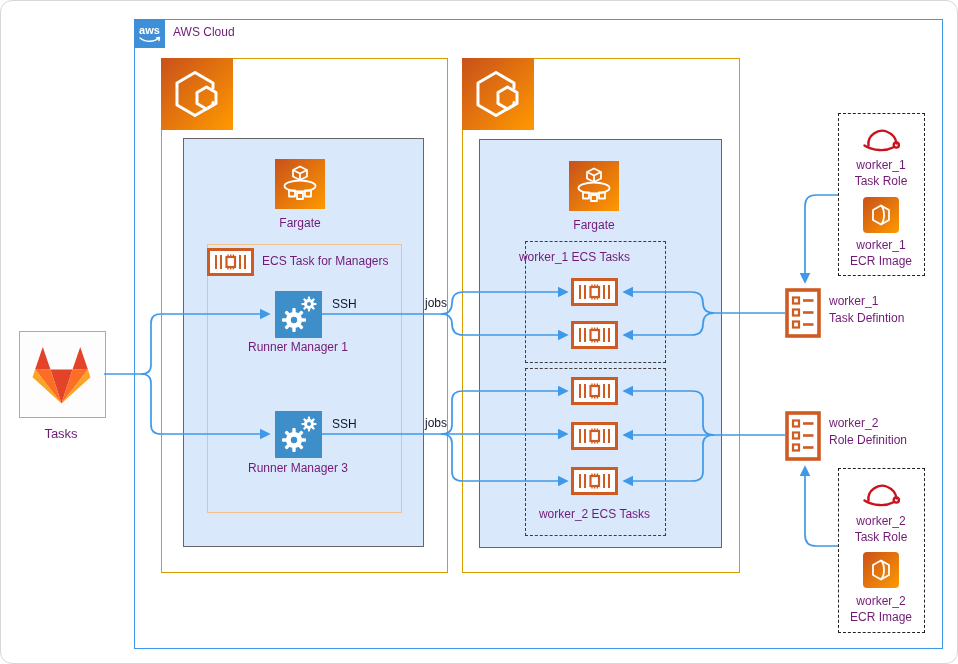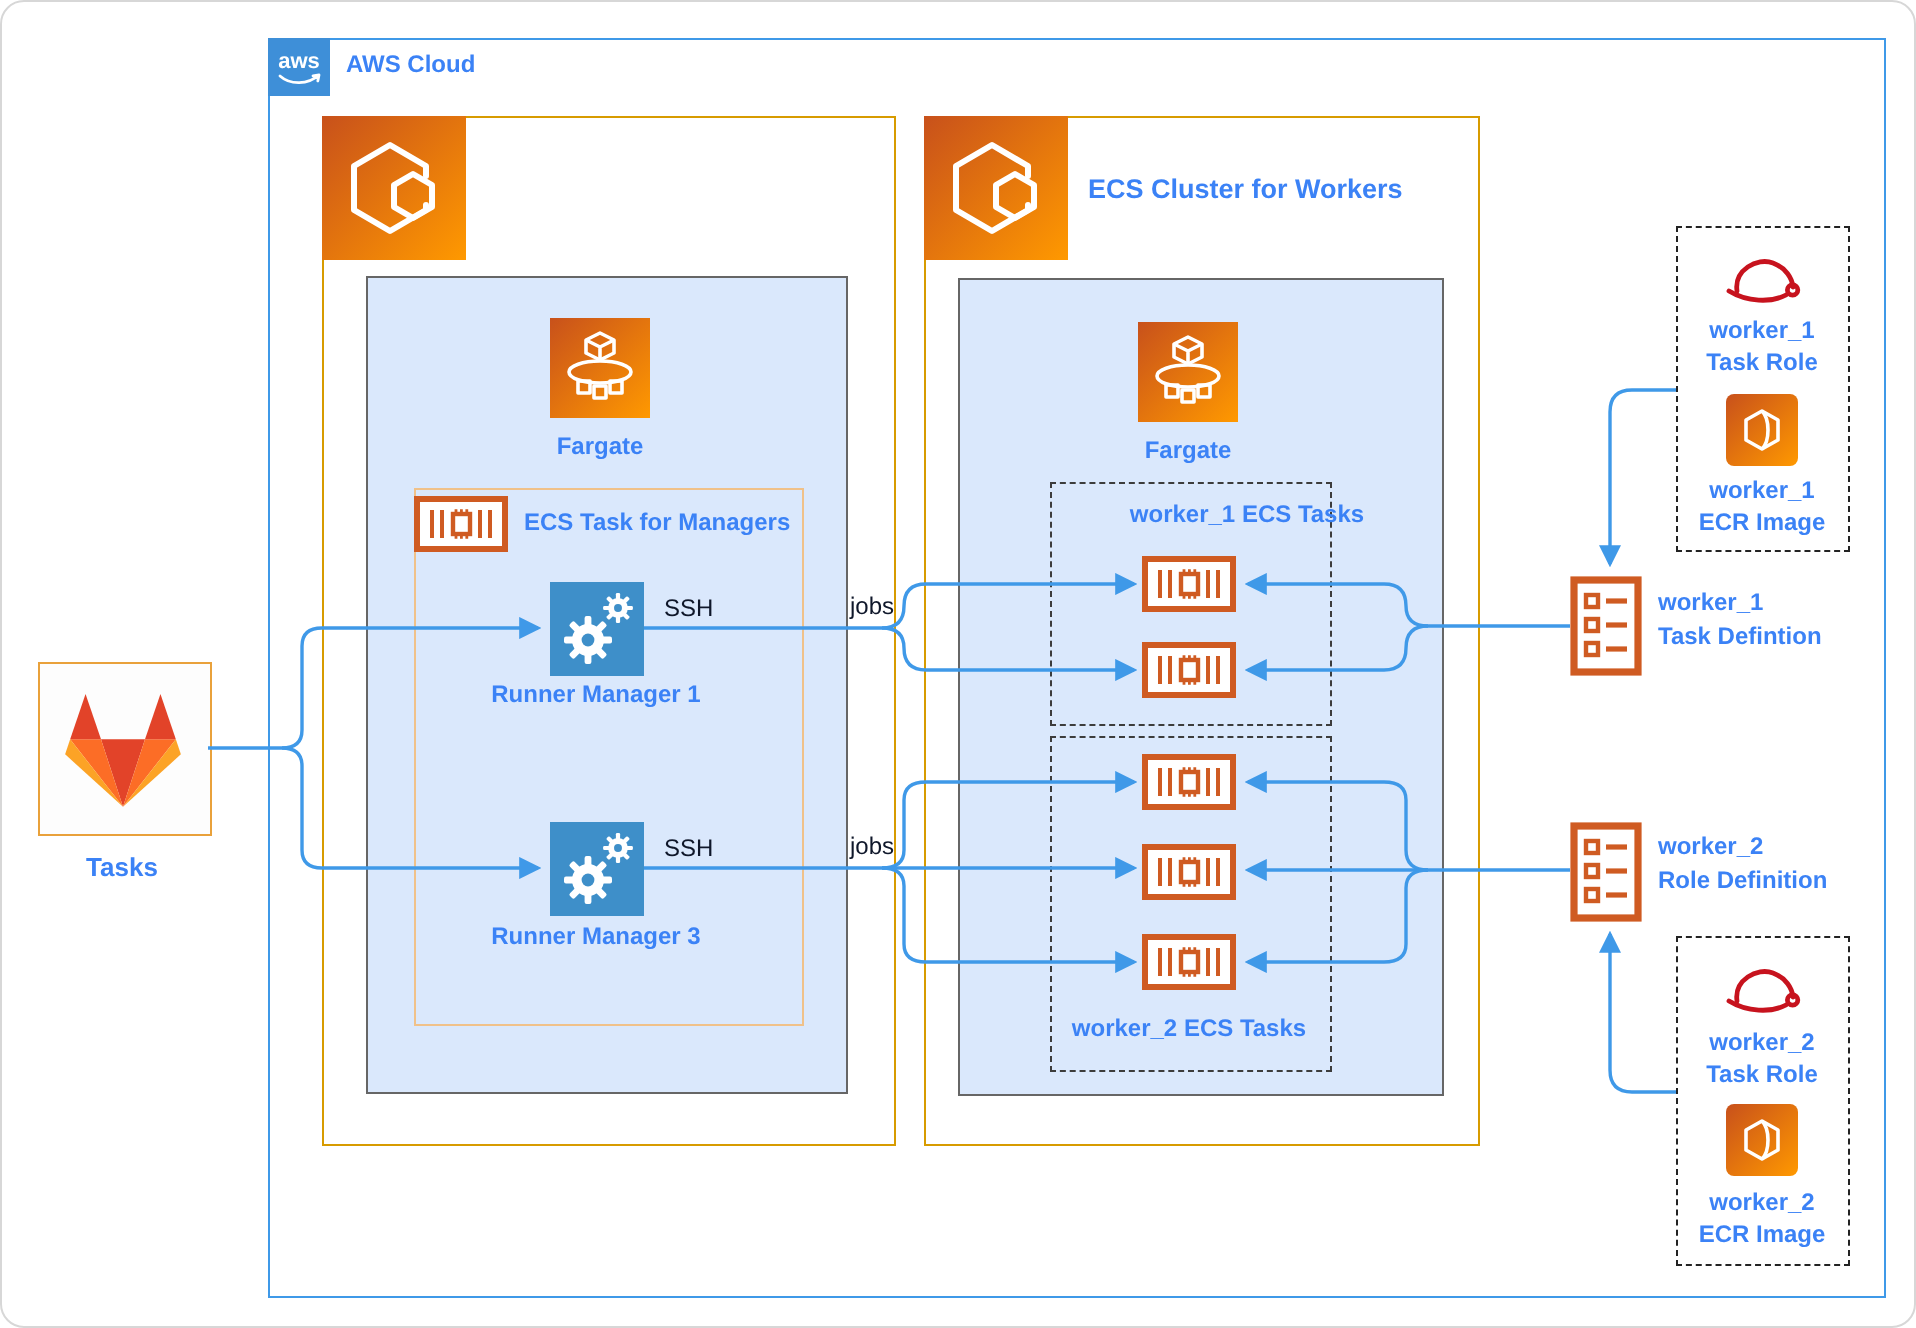--- a/index.html
+++ b/index.html
@@ -2,21 +2,21 @@
 <html><head>
 <meta charset="utf-8">
 <style>
   html,body{margin:0;padding:0;background:#fff;}
   .stage{
     position:relative;width:956px;height:662px;margin:0;
     background:#ffffff;border:1px solid #d7d7d7;border-radius:12px;
     font-family:"Liberation Sans", sans-serif;color:#1a1a1a;overflow:hidden;
   }
   .abs{position:absolute;}
-  .lbl{position:absolute;font-size:12px;line-height:15px;color:#3b82f6;text-align:center;z-index:6;font-weight:bold;}
+  .lbl{position:absolute;font-size:12px;line-height:15px;color:#701a75;text-align:center;z-index:6;}
   .lbl.left{text-align:left;}
   .title{font-size:13.5px;}
   
   .aws-cloud{left:133px;top:18px;width:807px;height:628px;border:1px solid #3F99E8;z-index:1;}
   .cluster{border:1px solid #D79B00;background:transparent;z-index:2;}
   .cluster.managers{left:160px;top:57px;width:285px;height:513px;}
   .cluster.workers{left:461px;top:57px;width:276px;height:513px;}
   .bluebox{background:#dae8fc;border:1px solid #666;z-index:3;}
   .bluebox.managers{left:182px;top:137px;width:239px;height:407px;}
   .bluebox.workers{left:478px;top:138px;width:241px;height:407px;}
@@ -233,38 +233,37 @@
   <div class="abs cluster workers"></div>
   <div class="abs icon" style="left:461px;top:57px;">
     <svg width="72" height="72" viewBox="0 0 72 72">
       <rect width="72" height="72" fill="url(#awsor)"></rect>
       <g stroke="#fff" stroke-width="3" fill="none" stroke-linejoin="round" stroke-linecap="round">
         <path d="M52,30 V25 L34,14.5 L16,25 V47 L34,57.5 L52,47 V44.5"></path>
         <path d="M45.5,29 L55,34.5 V45.5 L45.5,51 L36,45.5 V34.5 Z"></path>
       </g>
     </svg>
   </div>
-  <div class="lbl left title" style="left:543px;top:86px;width:190px;">ECS Cluster for Workers</div>
 
   <div class="abs bluebox workers"></div>
   <div class="abs icon" style="left:568px;top:160px;">
     <svg width="50" height="50" viewBox="0 0 50 50">
       <rect width="50" height="50" fill="url(#awsor)"></rect>
       <g stroke="#fff" stroke-width="1.8" fill="none" stroke-linejoin="round">
         <ellipse cx="25" cy="27" rx="15.5" ry="5.5"></ellipse>
         <path d="M25,7.5 l7,3.5 v6.5 l-7,3.5 l-7,-3.5 v-6.5 Z"></path>
         <path d="M18,11 l7,3.5 l7,-3.5 M25,14.5 V21"></path>
         <path d="M14,31.5 h6 v6 h-6 Z M22,34 h6 v6 h-6 Z M30,31.5 h6 v6 h-6 Z"></path>
       </g>
     </svg>
   </div>
   <div class="lbl" style="left:553px;top:217px;width:80px;">Fargate</div>
 
   <div class="abs dashedgroup grp1"></div>
-  <div class="lbl" style="left:553px;top:249px;width:139px;">worker_1 ECS Tasks</div>
+  <div class="lbl" style="left:504px;top:249px;width:139px;">worker_1 ECS Tasks</div>
   <div class="abs icon" style="left:570px;top:276px;">
     <svg width="47" height="30" viewBox="0 0 47 28">
       <rect x="1.5" y="1.5" width="44" height="25" fill="#fff" stroke="#CF5B22" stroke-width="3"></rect>
       <g stroke="#CF5B22" stroke-width="2" fill="none">
         <path d="M9,7 V21 M14,7 V21 M33,7 V21 M38,7 V21"></path>
         <rect x="19.5" y="9" width="8.5" height="10" stroke-width="2.2"></rect>
         <path d="M21,8.8 V6.6 M23.7,8.8 V6.6 M26.4,8.8 V6.6 M21,19.2 V21.4 M23.7,19.2 V21.4 M26.4,19.2 V21.4" stroke-width="1.4"></path>
       </g>
     </svg>
   </div>

